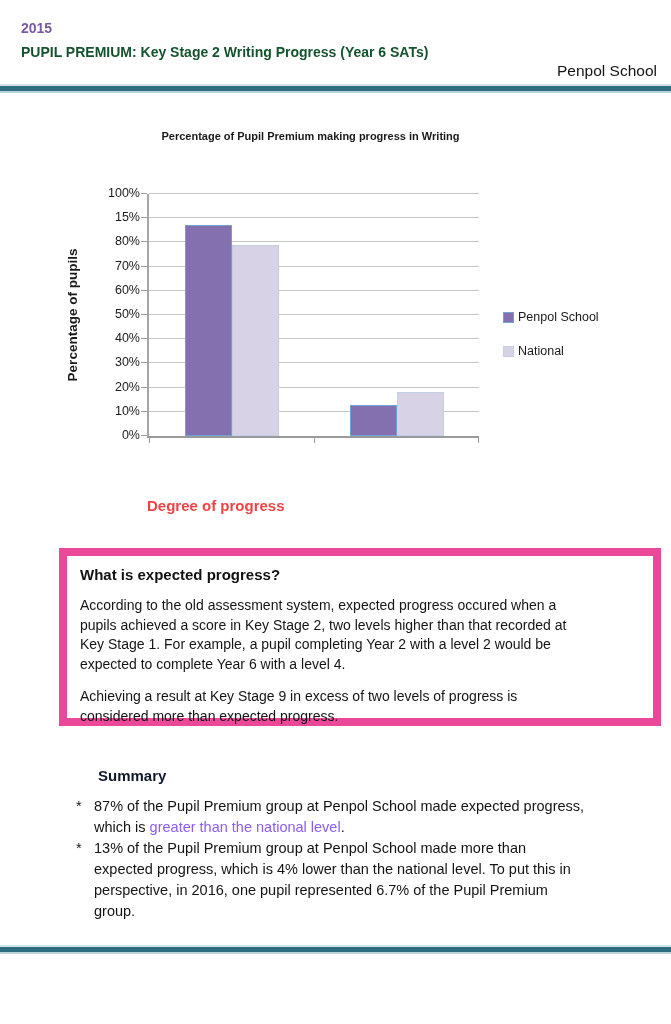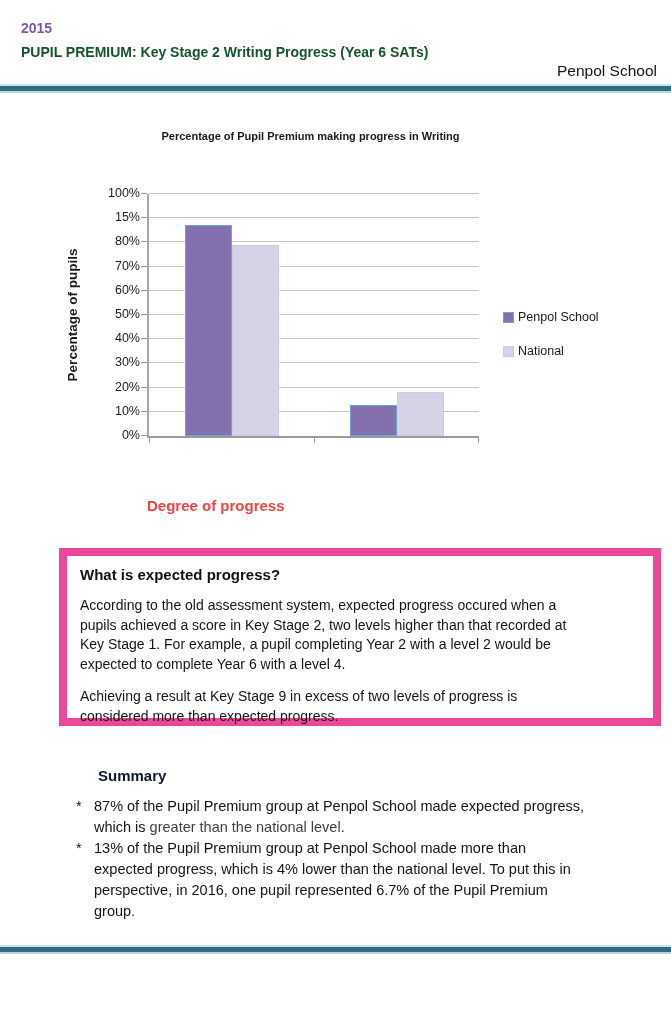--- a/index.html
+++ b/index.html
@@ -45,21 +45,21 @@
     box-sizing:border-box; border:8px solid #ec4899; padding:10px 13px; background:#fff; }
   .info-box h3 { margin:0; font-size:15px; font-weight:bold; color:#111; }
   .info-box p { margin:13px 0 0 0; font-size:14px; line-height:19.5px; white-space:pre-line; color:#141414; }
 
   
   .summary-heading { position:absolute; left:78px; top:767px; font-size:15px; font-weight:bold; color:#0f172a;margin-left:20px; }
   .bullets { position:absolute; left:76px; top:796px; width:578px; }
   .bullet { display:flex; font-size:14.5px; line-height:21px; color:#141414; }
   .bullet-marker { flex:none; width:18px; }
   .bullet-text { white-space:pre-line; }
-  .hl { color:#404040; }
+  .hl { color:#8b5cf6; }
 </style>
 </head>
 <body>
 
 <div class="page">
 
   <div class="hdr-year">2015</div>
   <div class="hdr-title">PUPIL PREMIUM: Key Stage 2 Writing Progress (Year 6 SATs)</div>
   <div class="hdr-school">Penpol School</div>
   <div class="rule rule-top"></div>

